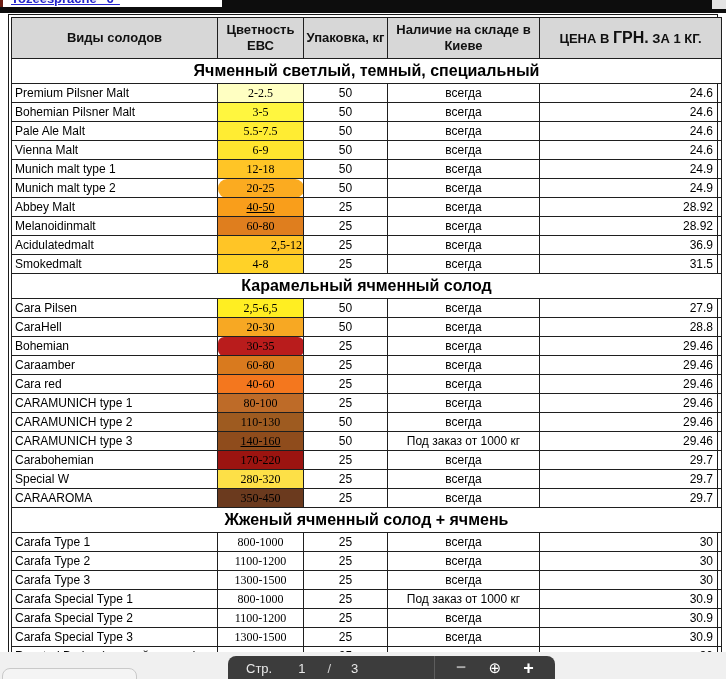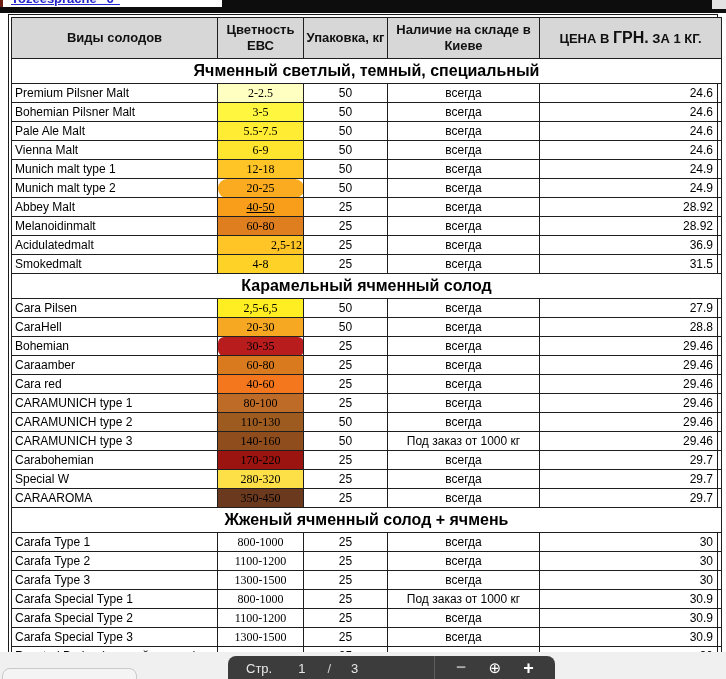--- a/index.html
+++ b/index.html
@@ -217,21 +217,21 @@
         </tr>
         <tr class="data">
           <td class="name">CARAMUNICH  type 2</td>
           <td class="ebc" style="background: rgb(158, 91, 32);">110-130</td>
           <td class="pack">50</td>
           <td class="stock">всегда</td>
           <td class="price">29.46</td>
         </tr>
         <tr class="data">
           <td class="name">CARAMUNICH  type 3</td>
-          <td class="ebc" style="background: rgb(143, 76, 28);">140-160</td>
+          <td class="ebc" style="background: rgb(143, 76, 28); text-decoration: underline;">140-160</td>
           <td class="pack">50</td>
           <td class="stock">Под заказ от 1000 кг</td>
           <td class="price">29.46</td>
         </tr>
         <tr class="data">
           <td class="name">Carabohemian</td>
           <td class="ebc" style="background: rgb(156, 20, 16);">170-220</td>
           <td class="pack">25</td>
           <td class="stock">всегда</td>
           <td class="price">29.7</td>

